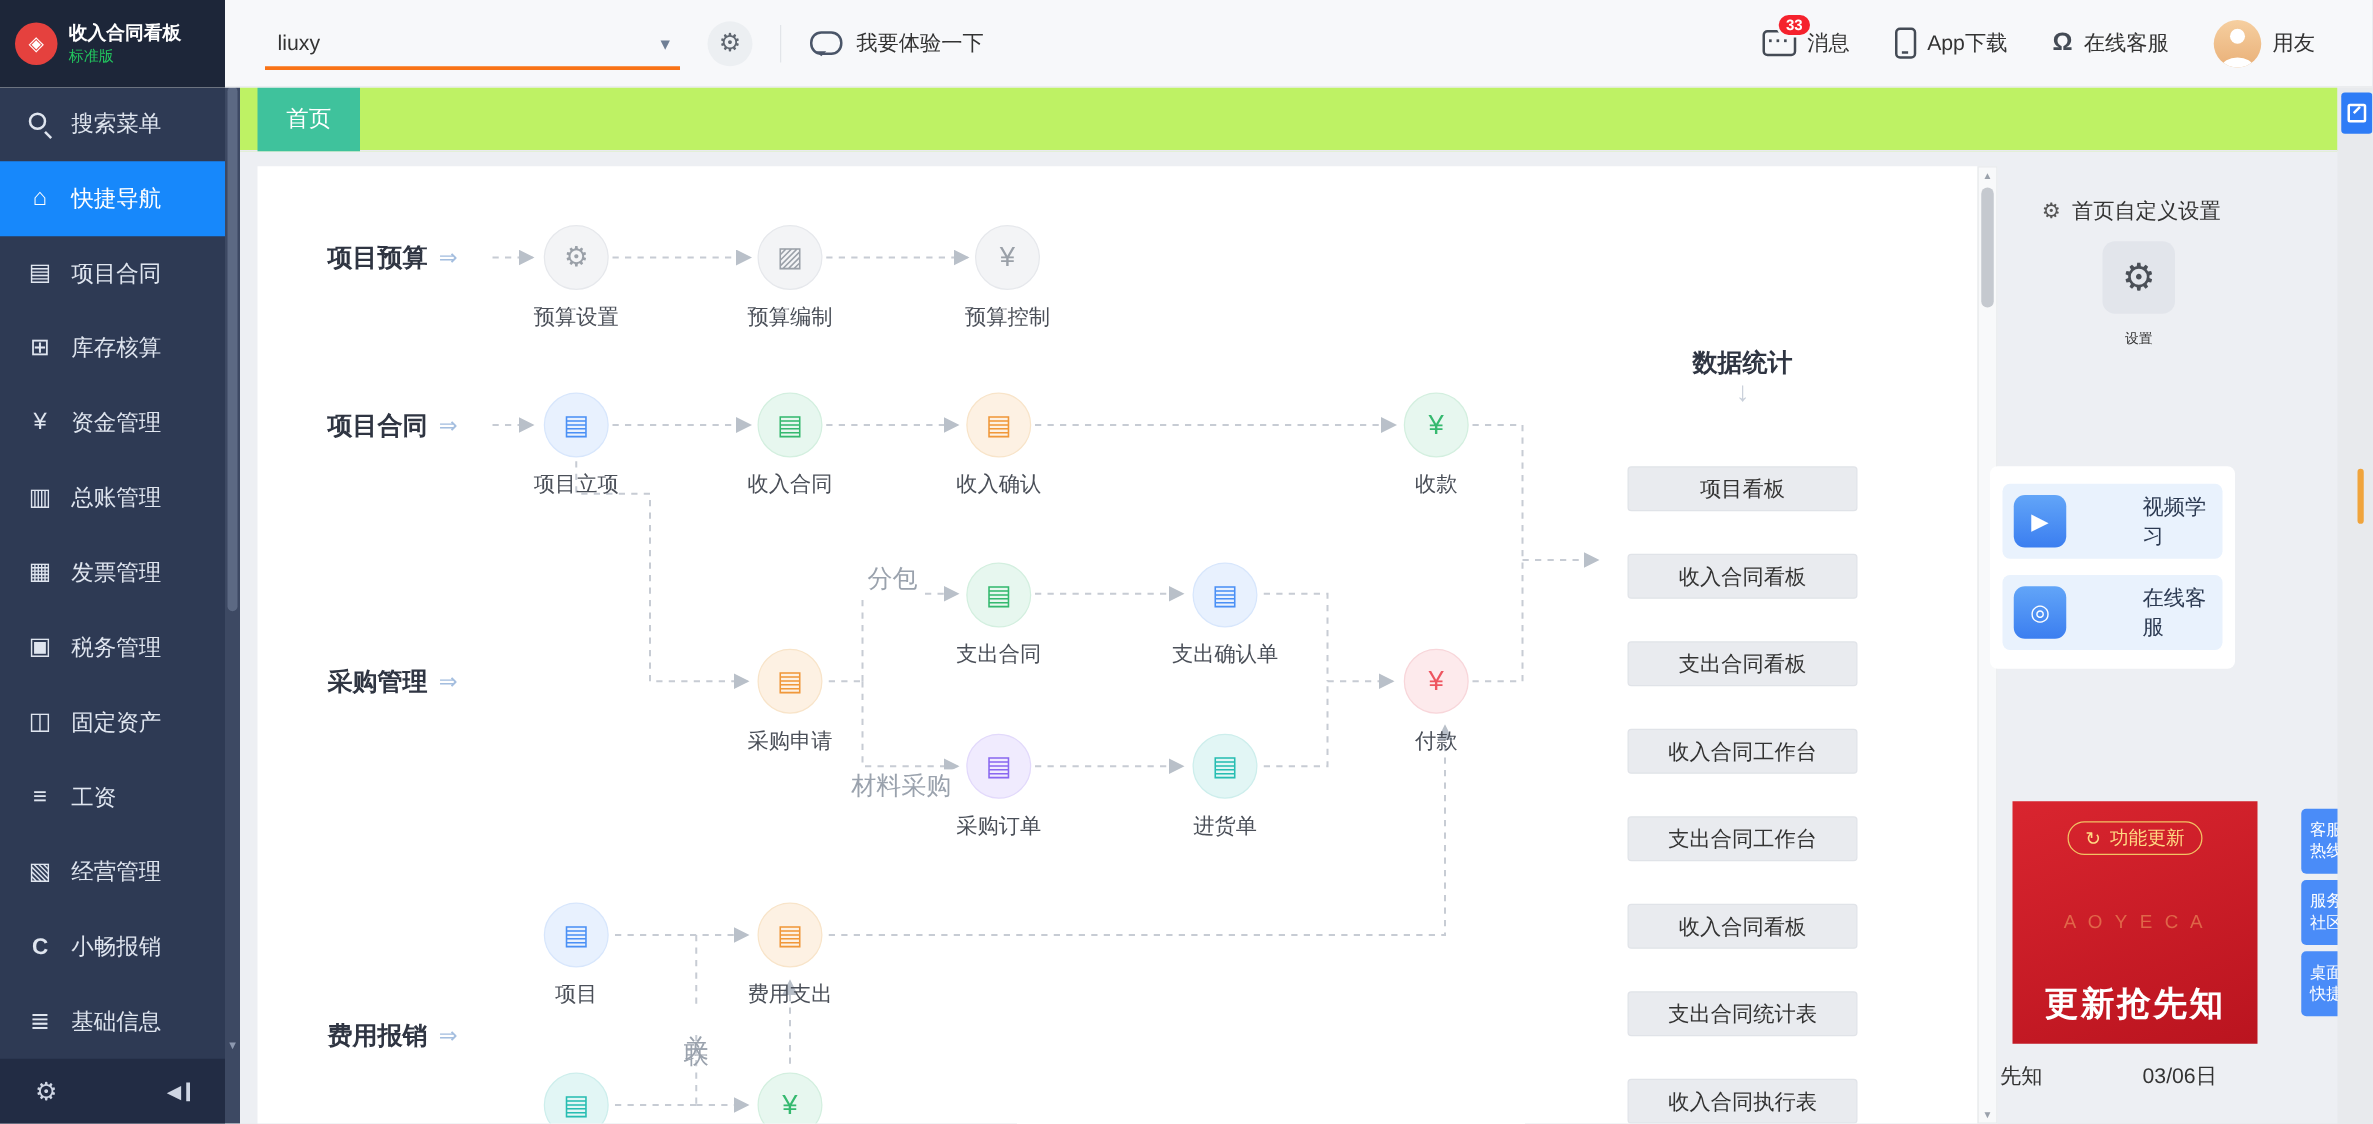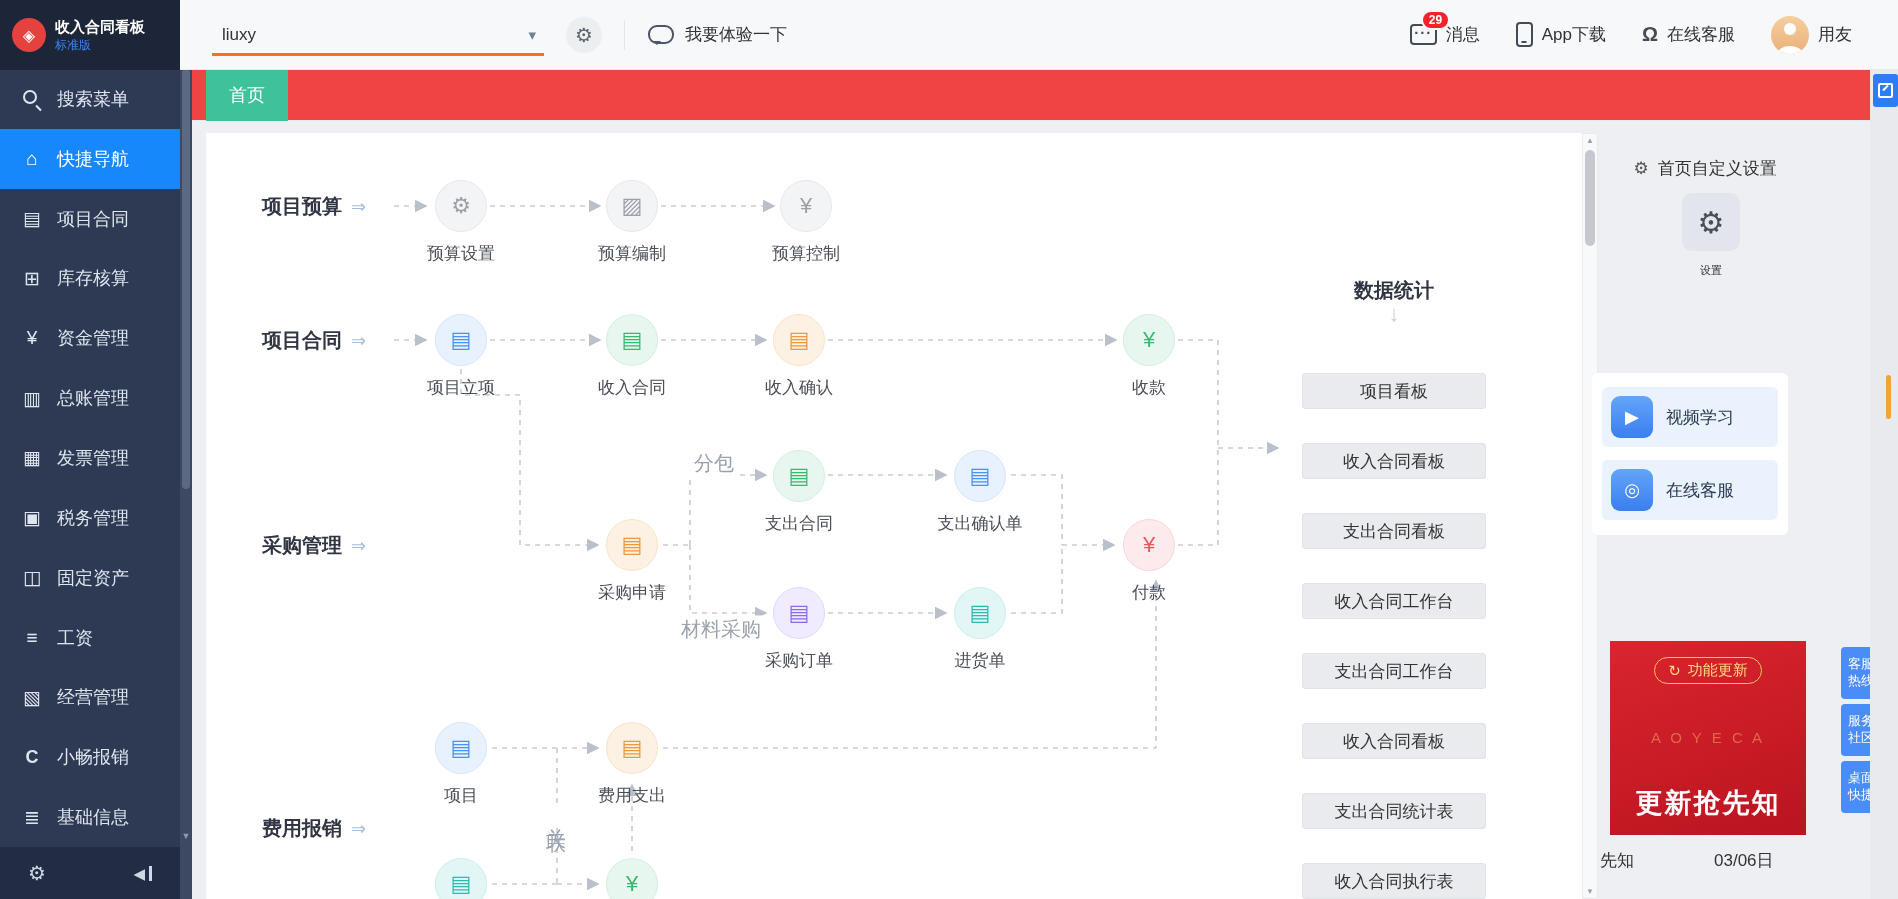--- a/index.html
+++ b/index.html
@@ -7,21 +7,21 @@
           font-family:"Liberation Sans","DejaVu Sans",sans-serif;}
 
   
   #topbar{position:absolute;top:0;left:0;width:1898px;height:69px;background:#f7f8fa;
           border-bottom:1px solid #e7e9ec;z-index:6;}
   .logo{position:absolute;left:0;top:0;width:180px;height:70px;background:#1d2639;display:flex;
         align-items:center;padding-left:12px;box-sizing:border-box;gap:9px;}
   .logo-mark{width:34px;height:34px;background:#e5413e;border-radius:50%;color:#fff;display:flex;
              align-items:center;justify-content:center;font-size:16px;flex:none;}
   .logo-text{color:#fff;font-size:15px;font-weight:bold;line-height:1.35;}
-  .logo-text .sub{font-size:12px;font-weight:normal;color:#3b82f6;}
+  .logo-text .sub{font-size:12px;font-weight:normal;color:#22c55e;}
   .search-wrap{position:absolute;left:212px;top:17px;width:332px;height:36px;
                border-bottom:3px solid #f97316;display:flex;align-items:center;
                justify-content:space-between;cursor:pointer;}
   .search-value{font-size:17px;color:#333;padding-left:10px;}
   .chev{color:#6f7f95;font-size:15px;padding-right:8px;}
   .tb-gear{position:absolute;left:566px;top:17px;width:36px;height:36px;border-radius:50%;
            background:#eceff2;color:#5f6670;font-size:20px;text-align:center;line-height:36px;cursor:pointer;}
   .tb-divider{position:absolute;left:624px;top:20px;width:1px;height:30px;background:#e2e5e9;}
   .experience{position:absolute;left:648px;top:0;height:69px;display:flex;align-items:center;gap:11px;
               font-size:17px;color:#333;cursor:pointer;}
@@ -64,21 +64,21 @@
              align-items:center;justify-content:space-between;padding:0 28px;color:#cfd6e4;font-size:20px;}
   .sbf-gear,.sbf-collapse{cursor:pointer;}
   .sbf-collapse{font-size:15px;border-right:3px solid #cfd6e4;padding-right:4px;line-height:15px;}
 
   #side-scroll{position:absolute;left:180px;top:69px;width:12px;bottom:0;background:#3d4963;z-index:5;}
   #side-scroll .thumb{position:absolute;top:0;left:2px;width:8px;height:420px;background:#5c6983;border-radius:4px;cursor:pointer;}
   #side-scroll .sarr{position:absolute;bottom:58px;left:0;width:12px;text-align:center;
                      color:#8d99b0;font-size:9px;cursor:pointer;}
 
   
-  #tabbar{position:absolute;left:192px;top:69px;width:1678px;height:52px;background:#ef4444;z-index:4;
+  #tabbar{position:absolute;left:192px;top:69px;width:1678px;height:52px;background:#bef264;z-index:4;
           border-bottom:1px solid #e9ebee;box-sizing:border-box;}
   .tab{position:absolute;left:14px;top:0;width:82px;height:52px;background:#3fc29c;color:#fff;
        font-size:18px;display:flex;align-items:center;justify-content:center;cursor:pointer;}
 
   
   #content{position:absolute;left:192px;top:121px;width:1678px;height:778px;background:#edeff3;z-index:3;}
   #flow-panel{position:absolute;left:14px;top:12px;width:1376px;height:766px;background:#fff;overflow:hidden;}
   .flow-lines{position:absolute;left:0;top:0;}
   .frow-label{position:absolute;font-size:20px;font-weight:bold;color:#2f3542;display:flex;
               align-items:center;gap:9px;white-space:nowrap;}
@@ -122,21 +122,21 @@
                  border-radius:10px;display:flex;align-items:center;justify-content:center;
                  font-size:30px;color:#4a4f57;cursor:pointer;}
   #settings-label{position:absolute;left:1490px;top:142px;width:58px;text-align:center;
                   font-size:11px;color:#333;}
   #quick-card{position:absolute;left:1400px;top:252px;width:196px;background:#fff;border-radius:6px;
               padding:14px 10px 2px 10px;box-sizing:border-box;}
   .ql-row{display:flex;align-items:center;gap:13px;background:#e9f2fd;border-radius:6px;height:60px;
           margin-bottom:13px;padding-left:9px;cursor:pointer;}
   .ql-icon{width:42px;height:42px;border-radius:9px;background:linear-gradient(#62a5f8,#3b7ef0);
            color:#fff;display:flex;align-items:center;justify-content:center;font-size:18px;flex:none;}
-  .ql-label{font-size:17px;color:#2c3a52;}
+  .ql-label{font-size:17px;color:#2c3a52;margin-left:48px;}
   #promo{position:absolute;left:1418px;top:520px;width:196px;height:194px;
          background:linear-gradient(160deg,#d9252f,#ba141f);overflow:hidden;cursor:pointer;}
   .promo-pill{margin:16px auto 0;width:max-content;border:1px solid #f2c264;border-radius:15px;
               color:#ffd982;font-size:15px;padding:3px 13px;display:flex;gap:7px;align-items:center;}
   .promo-watermark{position:absolute;top:88px;left:0;width:100%;text-align:center;
                    color:rgba(255,206,120,.42);font-size:15px;letter-spacing:3px;}
   .promo-title{position:absolute;bottom:14px;left:0;width:100%;text-align:center;color:#fff;
                font-size:27px;font-weight:bold;letter-spacing:2px;}
   #news-row{position:absolute;left:1408px;top:728px;width:212px;display:flex;gap:80px;
             font-size:17px;color:#333;cursor:pointer;white-space:nowrap;}
@@ -173,21 +173,21 @@
     </div>
     <span class="tb-gear">⚙</span>
     <span class="tb-divider"></span>
     <div class="experience">
       <span class="bubble-icon"></span>
       <span>我要体验一下</span>
     </div>
     <div class="tb-right">
       <div class="tb-item">
         <span class="msg-icon"></span>
-        <span class="badge">29</span>
+        <span class="badge">33</span>
         <span>消息</span>
       </div>
       <div class="tb-item">
         <span class="phone-icon"></span>
         <span>App下载</span>
       </div>
       <div class="tb-item">
         <span class="headset-glyph">Ω</span>
         <span>在线客服</span>
       </div>

